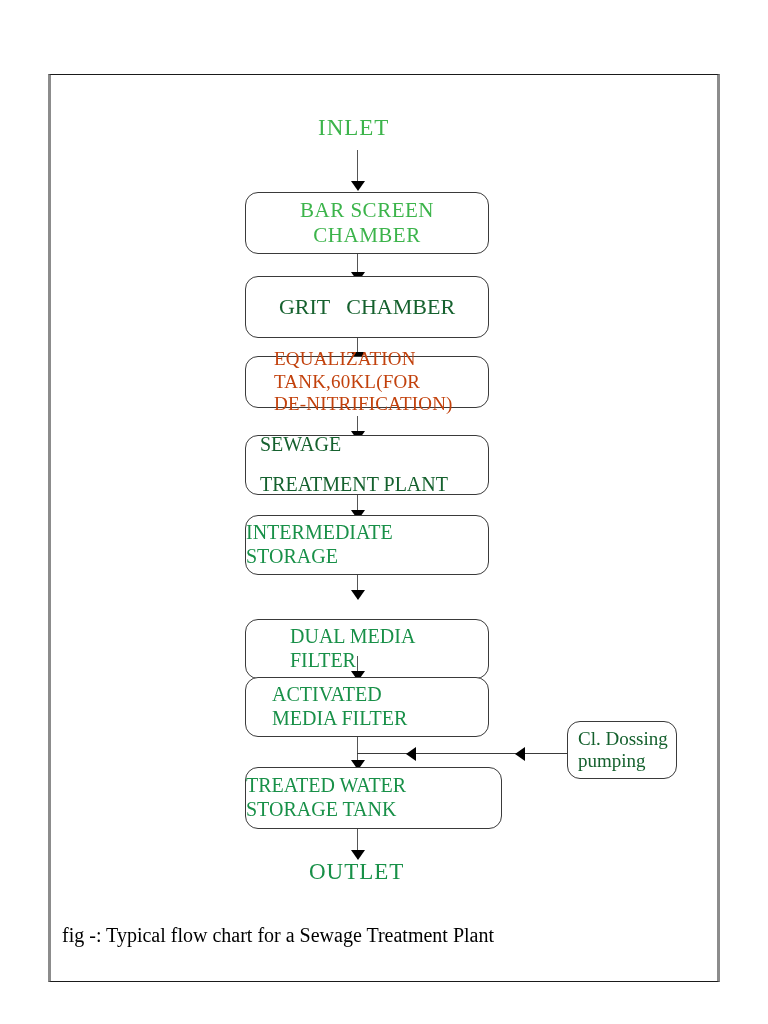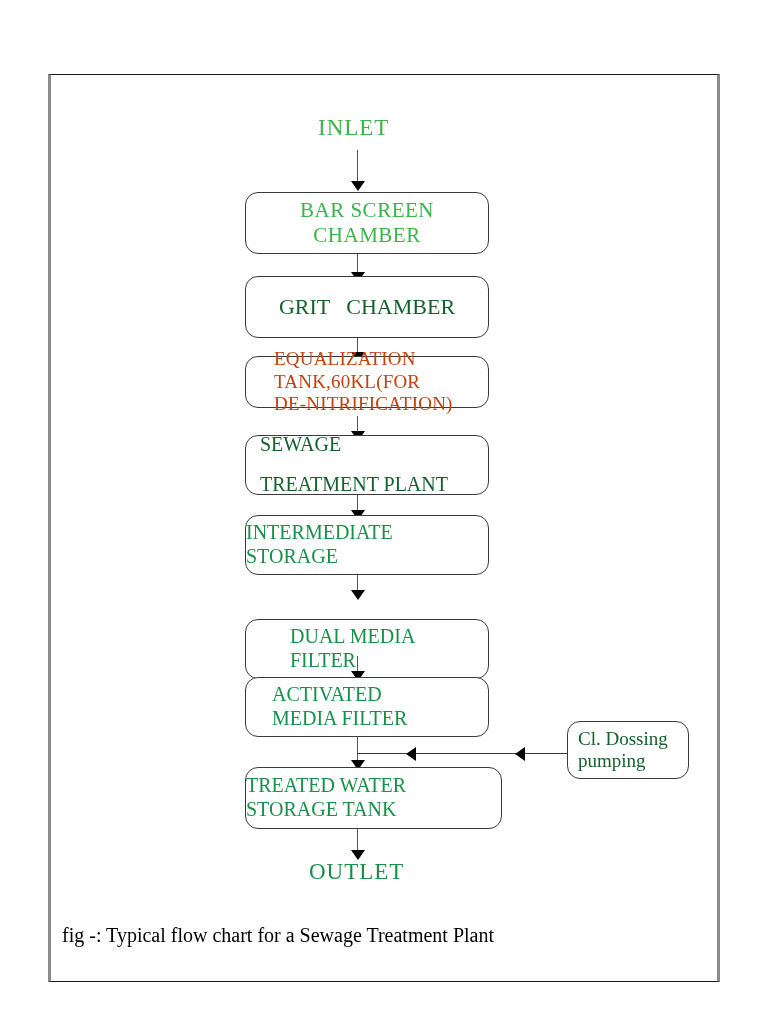--- a/index.html
+++ b/index.html
@@ -96,21 +96,21 @@
     <span class="line">MEDIA FILTER</span>
   </div>
 
   <div class="vline" style="left:306px;top:662px;height:34px;"></div>
   <div class="ahead-down" style="left:300px;top:685px;"></div>
 
   <div class="hline" style="left:306px;top:678px;width:215px;"></div>
   <div class="ahead-left" style="left:355px;top:672px;"></div>
   <div class="ahead-left" style="left:464px;top:672px;"></div>
 
-  <div class="node" style="left:516px;top:646px;width:122px;height:58px;padding-left:10px;color:#15612e;font-size:19px;">
+  <div class="node" style="left:516px;top:646px;width:110px;height:58px;padding-left:10px;color:#15612e;font-size:19px;">
     <span class="line">Cl. Dossing</span>
     <span class="line">pumping</span>
   </div>
 
   <div class="node" style="left:194px;top:692px;width:257px;height:62px;color:#189048;font-size:20px;">
     <span class="line">TREATED WATER</span>
     <span class="line">STORAGE TANK</span>
   </div>
 
   <div class="vline" style="left:306px;top:754px;height:30px;"></div>

